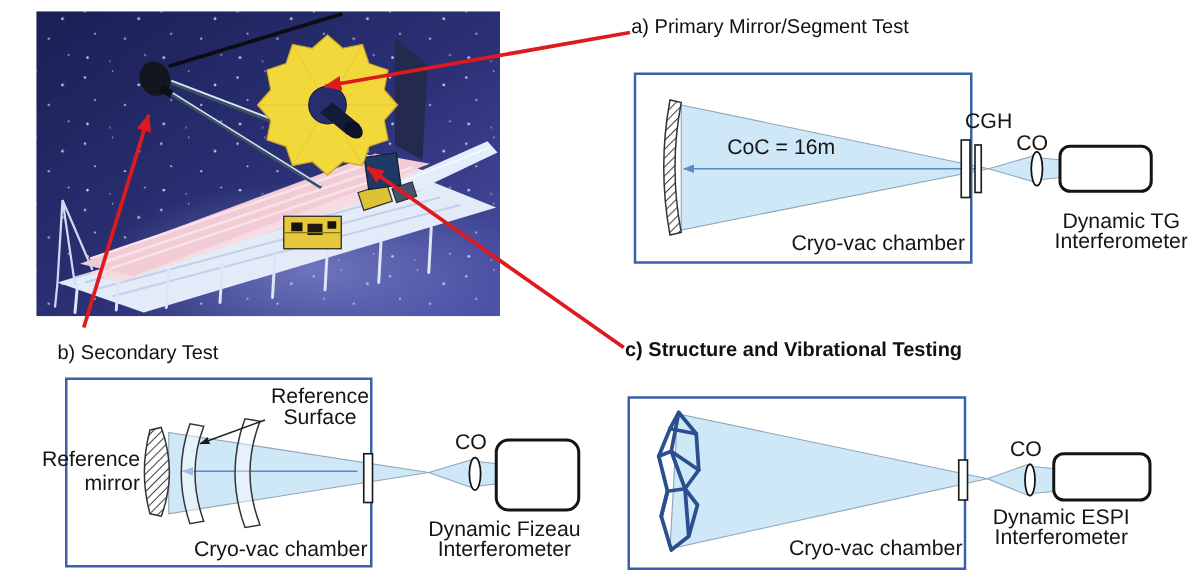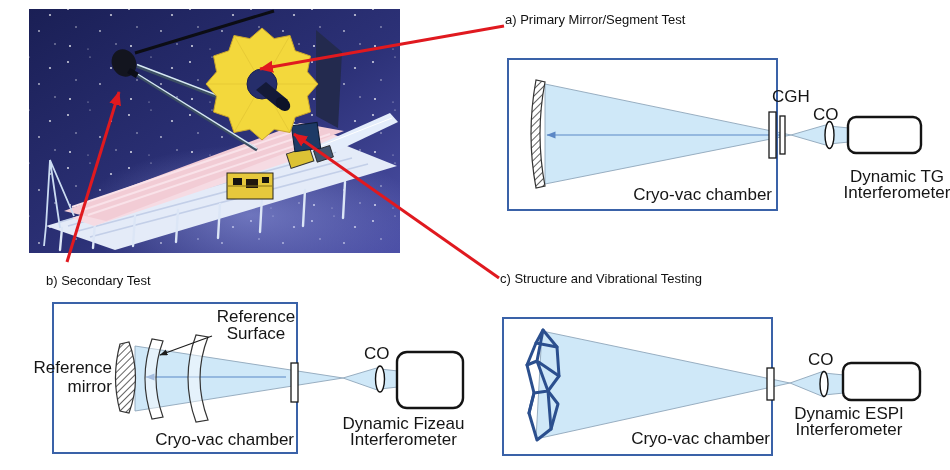--- a/index.html
+++ b/index.html
@@ -1,20 +1,20 @@
 <!DOCTYPE html>
 <html><head>
 <meta charset="utf-8">
 <style>
   html,body{margin:0;padding:0;background:#ffffff;}
   #stage{position:relative;width:950px;height:470px;background:#fff;overflow:hidden;
          font-family:"Liberation Sans",sans-serif;}
   #gfx{position:absolute;left:0;top:0;}
   .lbl{position:absolute;font-size:17px;line-height:1.12;color:#151515;white-space:nowrap;}
-  .title{font-size:13px;color:#111;}
+  .title{font-size:16px;color:#111;}
   .ctr{text-align:center;}
   .rt{text-align:right;}
   .lh16{line-height:16px;}
   .lh17{line-height:17px;}
   .lh19{line-height:19px;}
   .blk{display:block;}
 </style>
 </head>
 <body>
 
@@ -159,22 +159,23 @@
       <path d="M543,330 L537,361 L527,365 M537,361 L559,376 M537,361 L548,391 M548,391 L534,393 M548,391 L551,429 M534,393 L529,413 M536,343 L557,347"></path>
     </g>
     <rect x="767" y="368" width="7" height="32" fill="#ffffff" stroke="#1a1a1a" stroke-width="1.3"></rect>
     <ellipse cx="824" cy="384" rx="4" ry="12.5" fill="#ffffff" stroke="#111" stroke-width="1.4"></ellipse>
     <rect x="843" y="363" width="77" height="37" rx="8" fill="#ffffff" stroke="#141414" stroke-width="2.4"></rect>
   </g>
 </svg>
 
   <div class="lbl title" style="left:505px;top:13px;">a) Primary Mirror/Segment Test</div>
   <div class="lbl title" style="left:46px;top:274px;">b) Secondary Test</div>
-  <div class="lbl title" style="left:500px;top:272px;">c) Structure and Vibrational Testing</div>
-
+  <div class="lbl title" style="left:500px;top:272px;font-weight:bold;">c) Structure and Vibrational Testing</div>
+
+  <div class="lbl ctr" style="left:570px;top:108px;width:110px;">CoC = 16m</div>
   <div class="lbl" style="left:772px;top:87px;">CGH</div>
   <div class="lbl" style="left:813px;top:105px;">CO</div>
   <div class="lbl rt" style="left:600px;top:185px;width:172px;">Cryo-vac chamber</div>
   <div class="lbl ctr lh16" style="left:842px;top:169px;width:110px;">
     <span class="blk">Dynamic TG</span>
     <span class="blk">Interferometer</span>
   </div>
 
   <div class="lbl rt lh19" style="left:22px;top:358px;width:90px;">
     <span class="blk">Reference</span>

